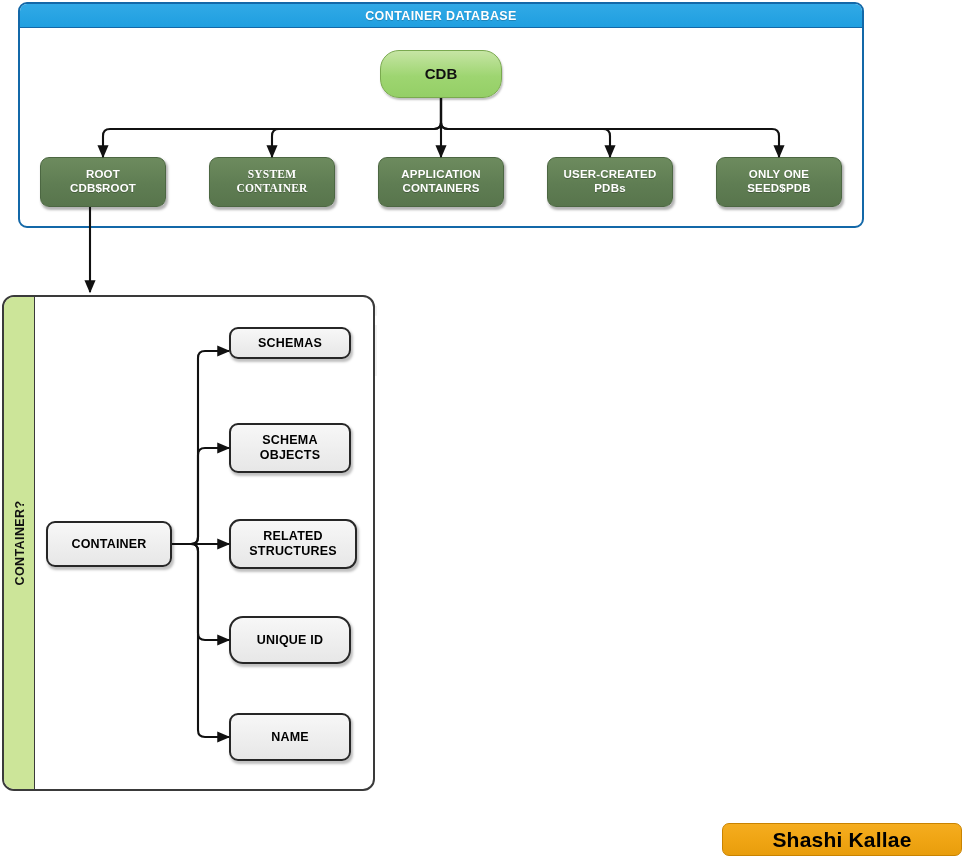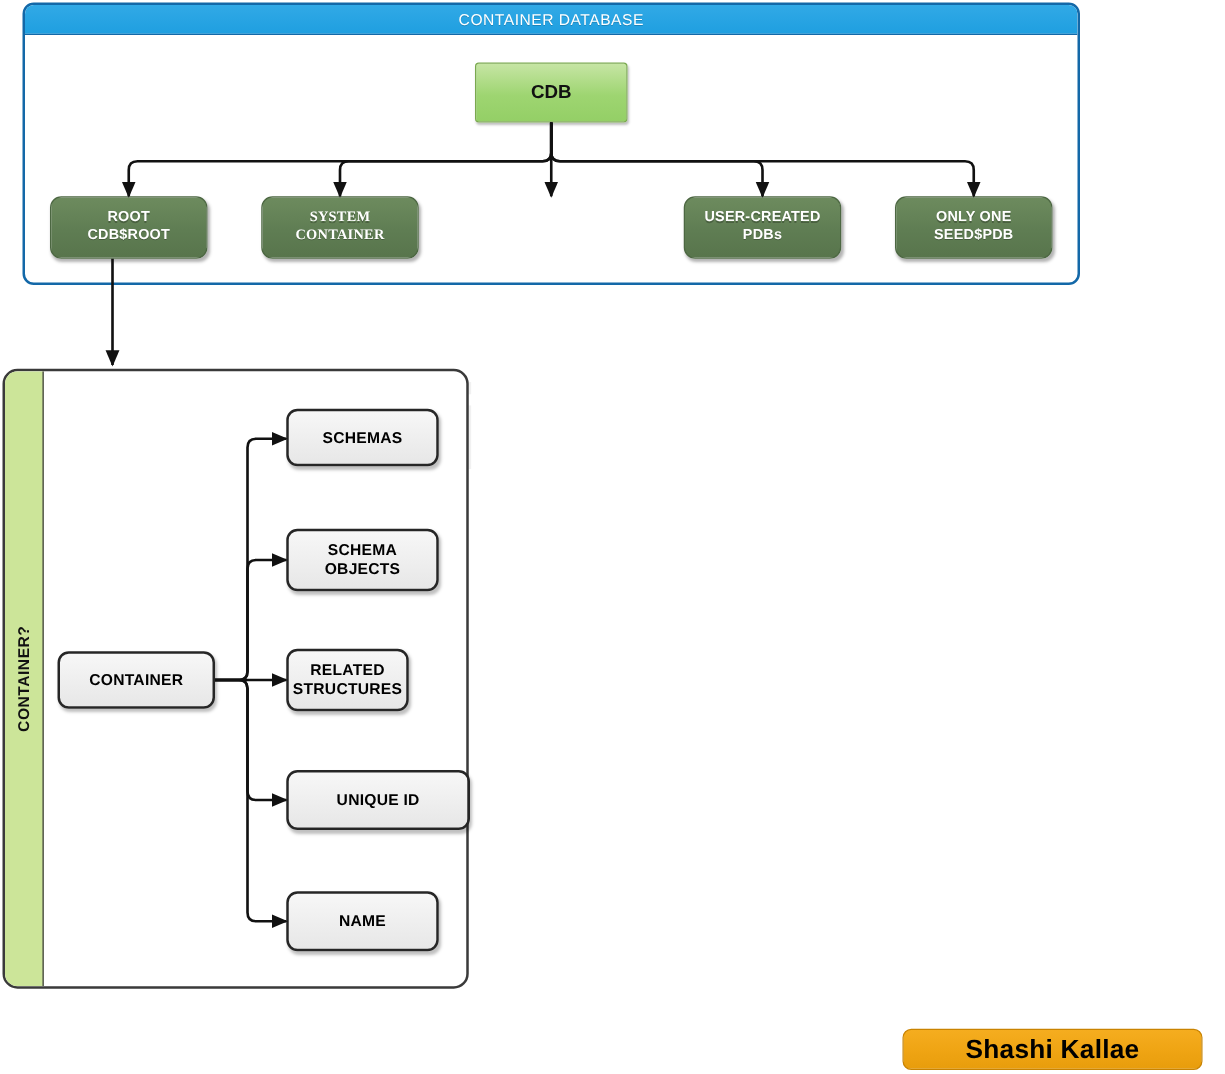--- a/index.html
+++ b/index.html
@@ -45,40 +45,40 @@
     background: linear-gradient(180deg, #31a9e6 0%, #1f9fe0 100%);
     border-bottom: 1px solid #1368a8;
     box-sizing: border-box;
     display: flex;
     align-items: center;
     justify-content: center;
   }
   .cdb-panel-header span {
     color: #ffffff;
     font-size: 12.5px;
-    font-weight: normal;
+    font-weight: bold;
     letter-spacing: 0.4px;
     text-shadow: 0 1px 0 rgba(0,0,0,0.18);
   }
 
   
   .node {
     position: absolute;
     box-sizing: border-box;
     display: flex;
     align-items: center;
     justify-content: center;
     text-align: center;
     line-height: 1.18;
   }
 
   .node-cdb {
     background: linear-gradient(180deg, #c6e5a4 0%, #9ed571 55%, #94cf66 100%);
     border: 1.6px solid #7aa94f;
-    border-radius: 3px;
+    border-radius: 19px;
     color: #111111;
     font-size: 15px;
     font-weight: bold;
     box-shadow: 1px 2px 2px rgba(0,0,0,0.25);
   }
 
   .node-green {
     background: linear-gradient(180deg, #6d8b5e 0%, #5f7d53 55%, #58754c 100%);
     border: 1.6px solid #4c6742;
     border-radius: 9px;
@@ -218,20 +218,26 @@
     </div>
   </div>
 
   <div class="node node-green" style="left:209px; top:157px; width:126px; height:50px;font-family:Liberation Serif, serif;">
     <div>
       <div>SYSTEM</div>
       <div>CONTAINER</div>
     </div>
   </div>
 
+  <div class="node node-green" style="left:378px; top:157px; width:126px; height:50px;">
+    <div>
+      <div>APPLICATION</div>
+      <div>CONTAINERS</div>
+    </div>
+  </div>
 
   <div class="node node-green" style="left:547px; top:157px; width:126px; height:50px;">
     <div>
       <div>USER-CREATED</div>
       <div>PDBs</div>
     </div>
   </div>
 
   <div class="node node-green" style="left:716px; top:157px; width:126px; height:50px;">
     <div>
@@ -245,41 +251,41 @@
       <div class="container-strip-label">
         <span>CONTAINER?</span>
       </div>
     </div>
   </div>
 
   <div class="node node-gray" style="left:46px; top:521px; width:126px; height:46px;">
     <span>CONTAINER</span>
   </div>
 
-  <div class="node node-gray" style="left:229px; top:327px; width:122px; height:46px;">
+  <div class="node node-gray" style="left:229px; top:327px; width:122px; height:32px;">
     <div>
       <div>SCHEMAS</div>
     </div>
   </div>
 
   <div class="node node-gray" style="left:229px; top:423px; width:122px; height:50px;">
     <div>
       <div>SCHEMA</div>
       <div>OBJECTS</div>
     </div>
   </div>
 
-  <div class="node node-gray" style="left:229px; top:519px; width:98px; height:50px;">
+  <div class="node node-gray" style="left:229px; top:519px; width:128px; height:50px;border-radius:11px;">
     <div>
       <div>RELATED</div>
       <div>STRUCTURES</div>
     </div>
   </div>
 
-  <div class="node node-gray" style="left:229px; top:616px; width:147px; height:48px;">
+  <div class="node node-gray" style="left:229px; top:616px; width:122px; height:48px;border-radius:14px;">
     <div>
       <div>UNIQUE ID</div>
     </div>
   </div>
 
   <div class="node node-gray" style="left:229px; top:713px; width:122px; height:48px;">
     <div>
       <div>NAME</div>
     </div>
   </div>

